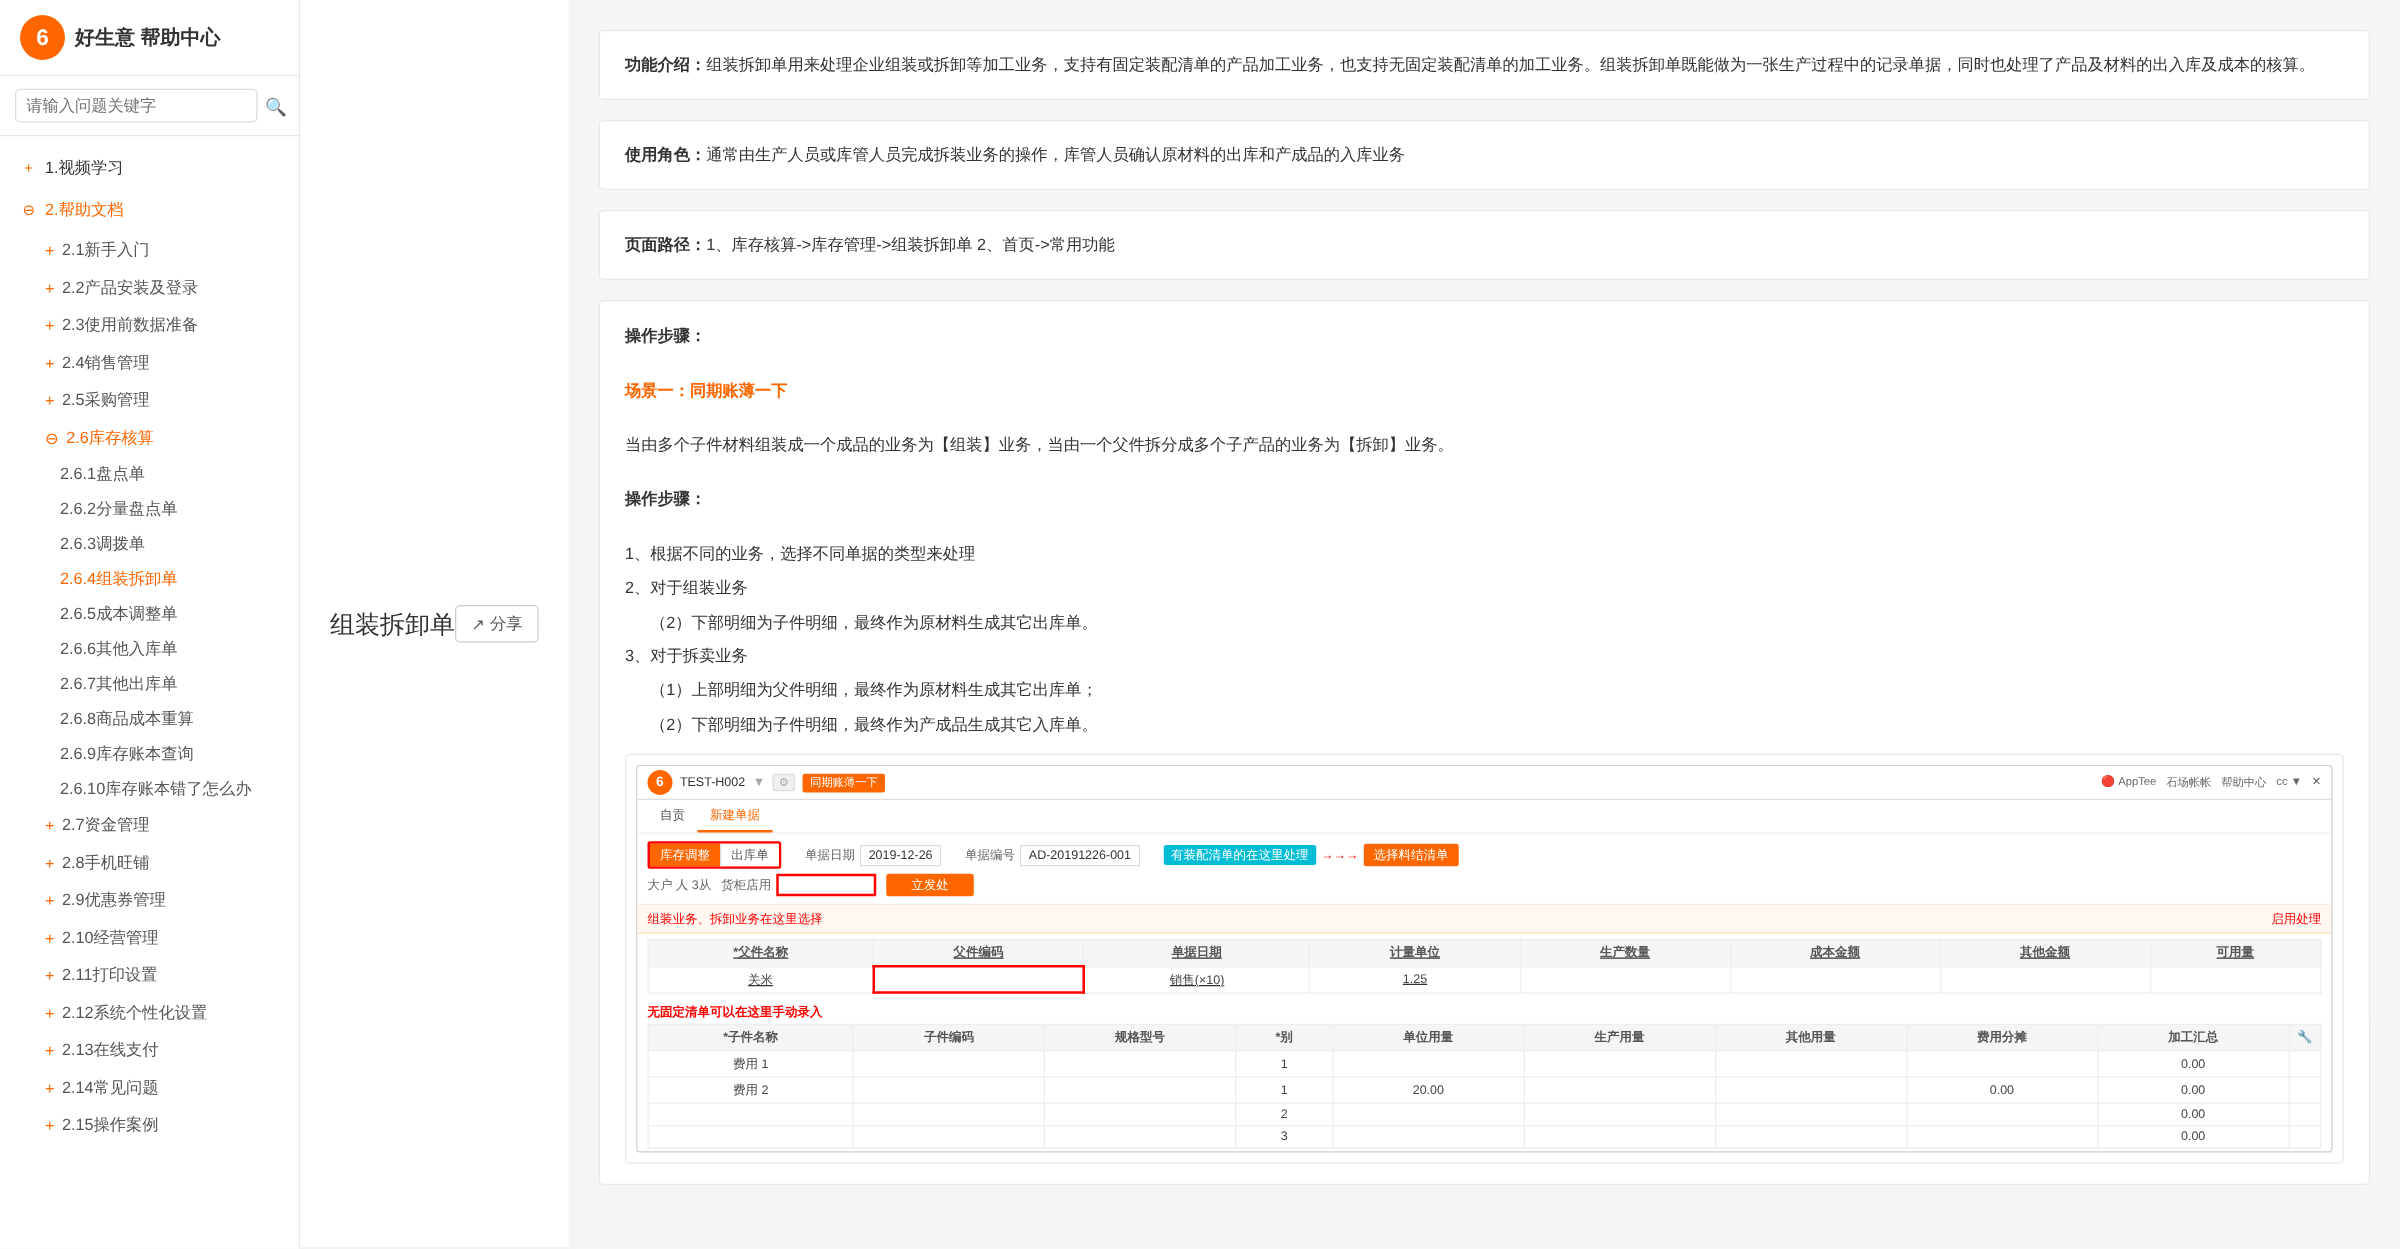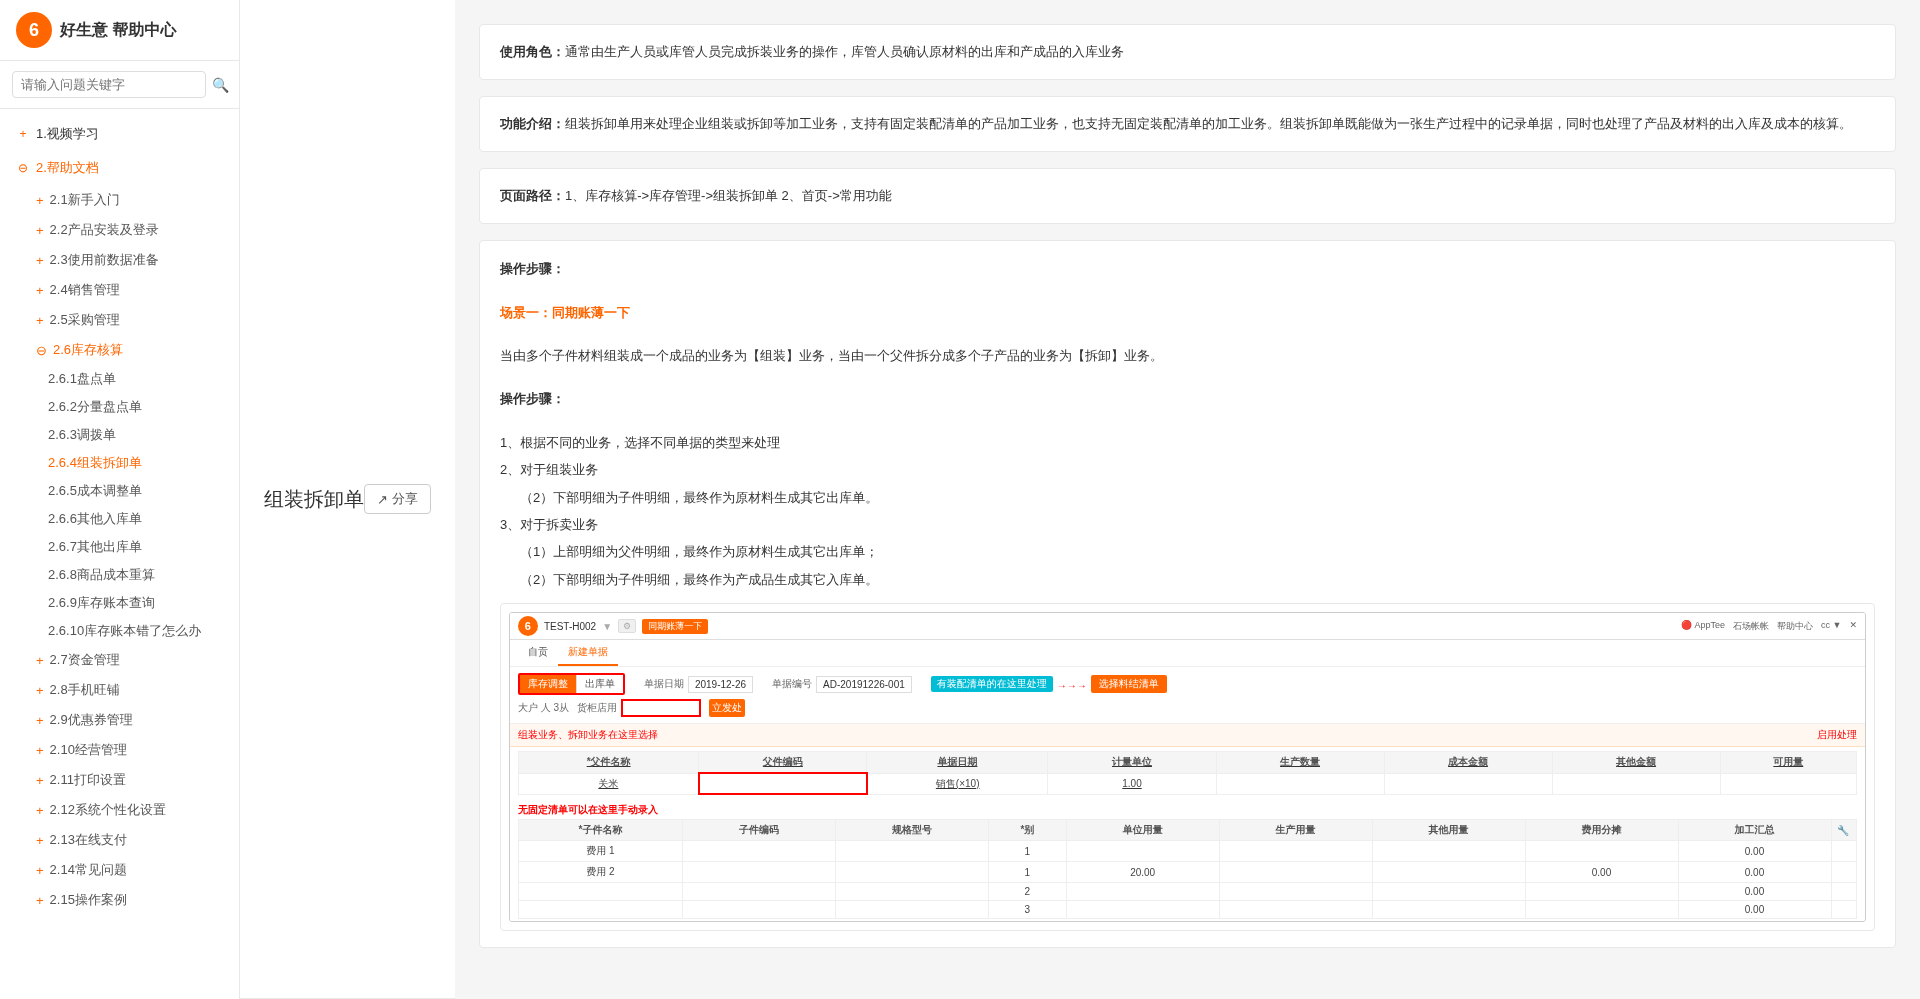--- a/index.html
+++ b/index.html
@@ -180,25 +180,25 @@
     <h1 class="main-title">组装拆卸单</h1>
     <button class="share-btn">
       <span style="font-size:13px;">↗</span>
       <span>分享</span>
     </button>
   </div>
 
   <div class="main-content">
 
     <div class="content-card">
+      <p><span class="label">功能介绍：</span><span>组装拆卸单用来处理企业组装或拆卸等加工业务，支持有固定装配清单的产品加工业务，也支持无固定装配清单的加工业务。组装拆卸单既能做为一张生产过程中的记录单据，同时也处理了产品及材料的出入库及成本的核算。</span></p>
+    </div>
+
+    <div class="content-card">
       <p><span class="label">使用角色：</span><span>通常由生产人员或库管人员完成拆装业务的操作，库管人员确认原材料的出库和产成品的入库业务</span></p>
-    </div>
-
-    <div class="content-card">
-      <p><span class="label">功能介绍：</span><span>组装拆卸单用来处理企业组装或拆卸等加工业务，支持有固定装配清单的产品加工业务，也支持无固定装配清单的加工业务。组装拆卸单既能做为一张生产过程中的记录单据，同时也处理了产品及材料的出入库及成本的核算。</span></p>
     </div>
 
     <div class="content-card">
       <p><span class="label">页面路径：</span><span>1、库存核算-&gt;库存管理-&gt;组装拆卸单  2、首页-&gt;常用功能</span></p>
     </div>
 
     <div class="steps-container">
       <p class="bold">操作步骤：</p>
       <br>
       <p class="bold" style="color:#ff6600;">场景一：同期账薄一下</p>
@@ -263,21 +263,21 @@
                   <span style="color:red;font-size:10px;">→→→</span>
                   <button style="padding:2px 8px;font-size:10px;background:#ff6600;color:white;border:none;cursor:pointer;border-radius:2px;">选择料结清单</button>
                 </div>
               </div>
               <div style="display:flex;align-items:center;gap:8px;margin-top:4px;font-size:10px;">
                 <span style="color:#666;">大户 人 3从</span>
                 <div style="display:flex;align-items:center;gap:4px;">
                   <span style="color:#666;">货柜店用</span>
                   <span style="border:2px solid red;display:inline-block;min-width:80px;height:18px;background:white;padding:1px 4px;"></span>
                 </div>
-                <button style="padding:2px 3px;font-size:10px;background:#ff6600;color:white;border:none;cursor:pointer;border-radius:2px;">立发处</button>
+                <button style="padding:2px 20px;font-size:10px;background:#ff6600;color:white;border:none;cursor:pointer;border-radius:2px;">立发处</button>
               </div>
             </div>
 
             <div style="background:#fff7f0;padding:4px 8px;font-size:10px;color:red;border-bottom:1px solid #ffe0c0;">
               <span>组装业务、拆卸业务在这里选择</span>
               <span style="float:right;color:red;"><span>启用处理</span></span>
             </div>
 
             <div style="padding:4px 8px;overflow-x:auto;">
               <table class="mock-table" style="width:100%;min-width:500px;text-decoration:underline;">
@@ -291,21 +291,21 @@
                     <th>成本金额</th>
                     <th>其他金额</th>
                     <th>可用量</th>
                   </tr>
                 </thead>
                 <tbody>
                   <tr>
                     <td>关米</td>
                     <td class="highlight-cell" style="border:2px solid red;"></td>
                     <td>销售(×10)</td>
-                    <td>1.00</td>
+                    <td>1.25</td>
                     <td></td>
                     <td></td>
                     <td></td>
                     <td></td>
                   </tr>
                 </tbody>
               </table>
             </div>
 
             <div style="padding:2px 8px;overflow-x:auto;position:relative;">

